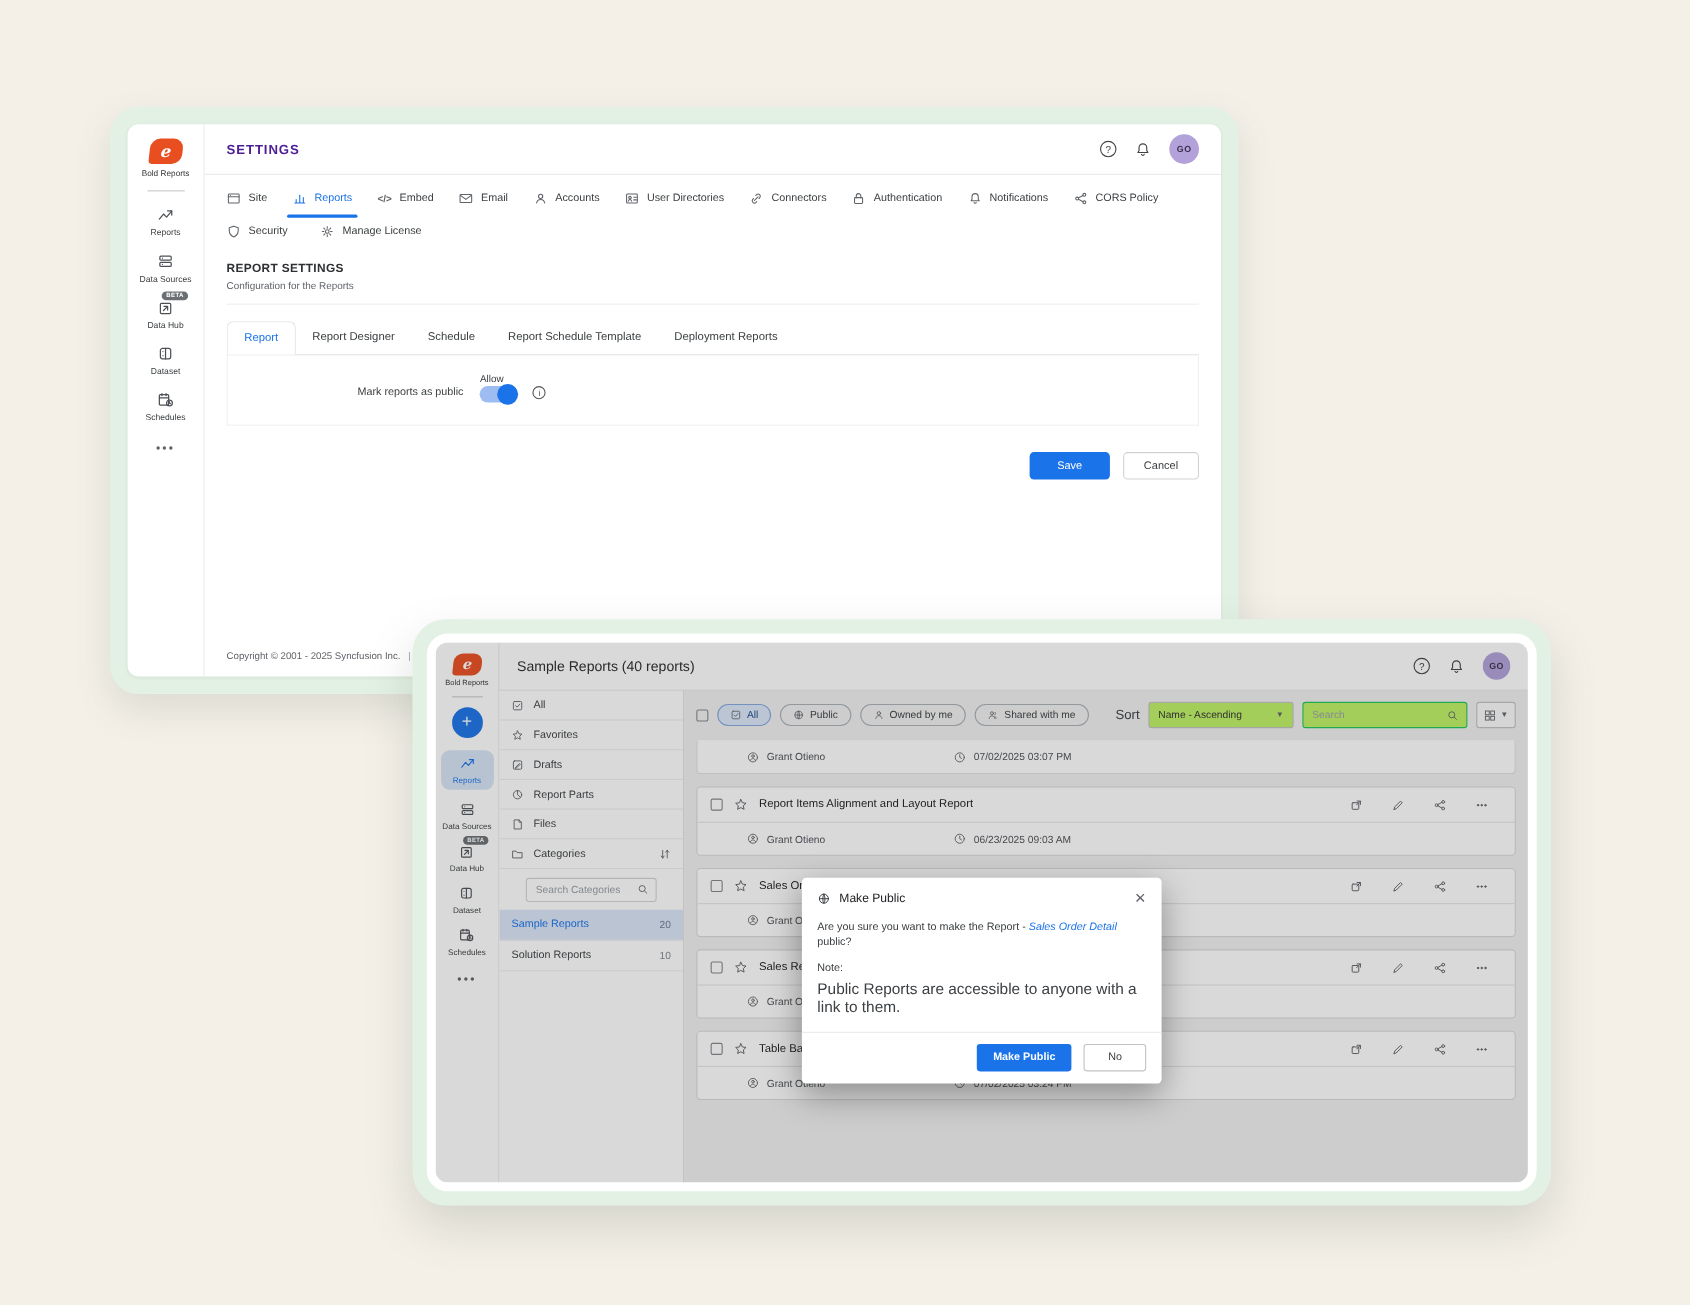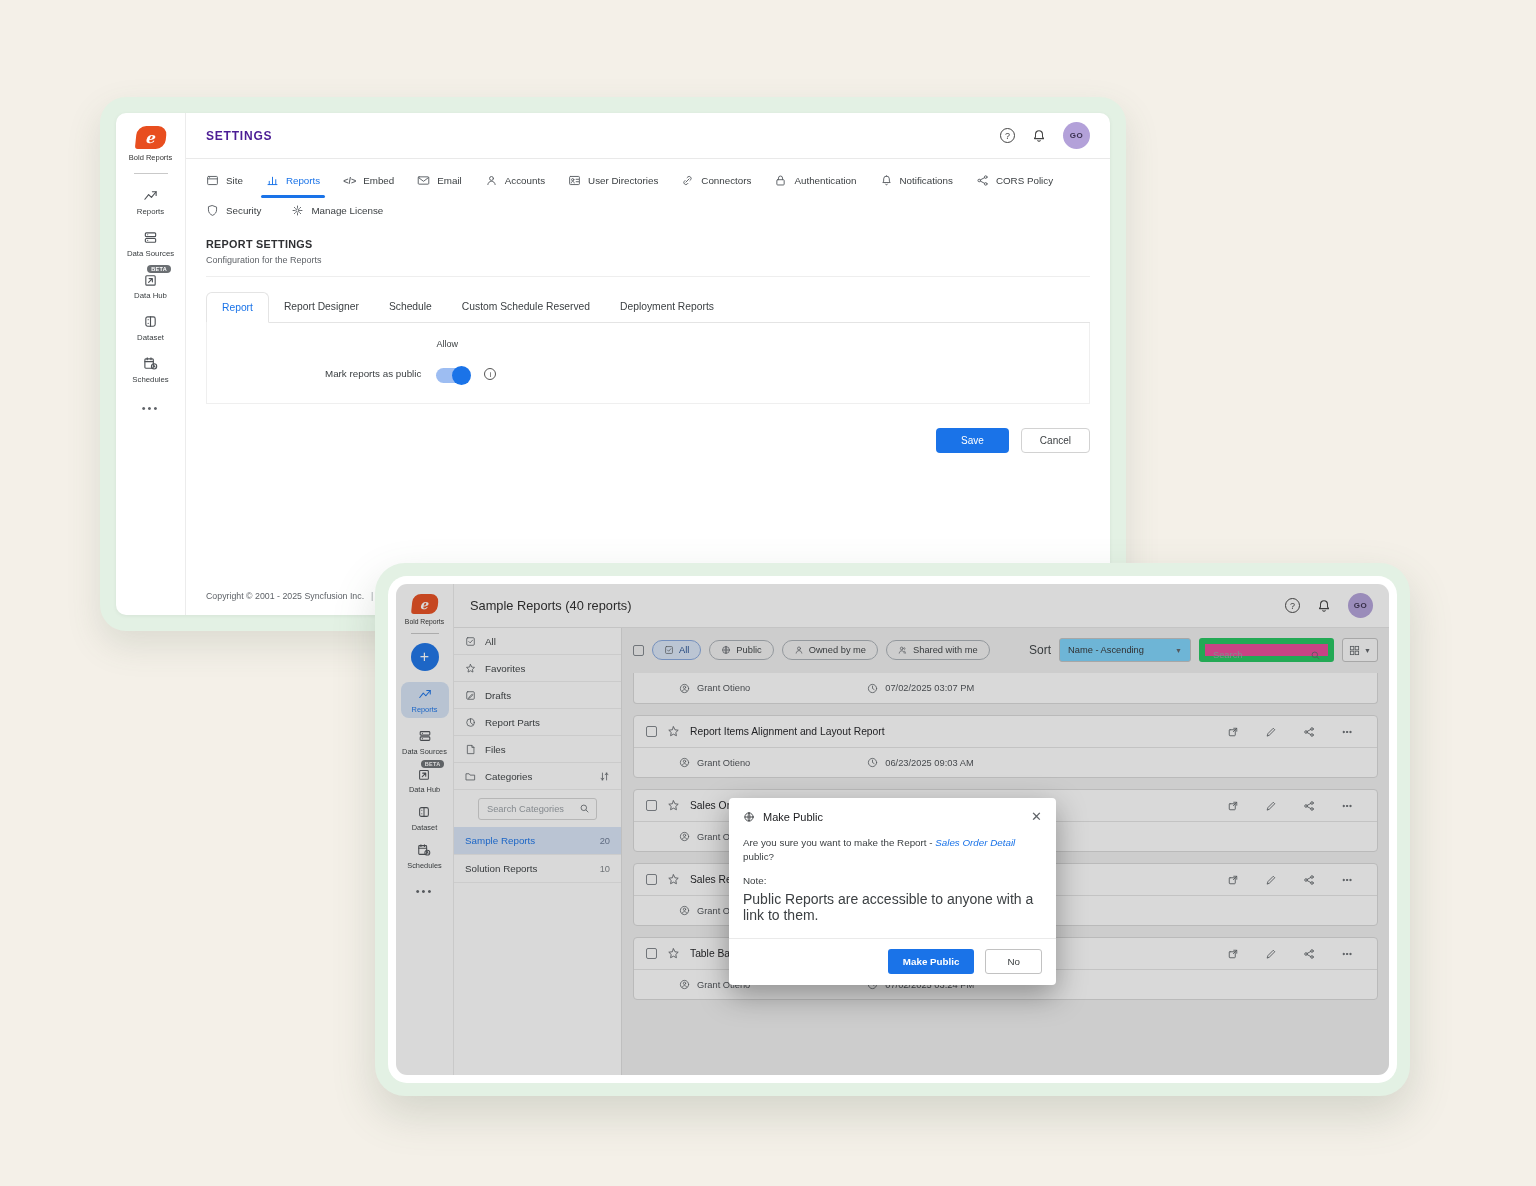--- a/index.html
+++ b/index.html
@@ -48,21 +48,21 @@
   .sec-hr{border-top:1px solid #eee;margin:11px 20px 0}
 
   .subtab-wrap{margin:15px 20px 0}
   .subtabs{display:flex;border-bottom:1px solid #e4e4e4}
   .subtab{padding:9px 15px;font-size:10.3px;color:#3c4043;cursor:pointer}
   .subtab.active{border:1px solid #e4e4e4;border-bottom:1px solid #fff;margin-bottom:-1px;border-radius:6px 6px 0 0;color:#1a73e8}
   .panel{border:1px solid #efefef;border-top:none;padding:16px 0 20px}
   .setting{display:flex;align-items:flex-end;gap:15px;padding-left:118px}
   .setting-label{font-size:9.8px;color:#3c4043;padding-bottom:4px}
   .toggle-col{display:flex;flex-direction:column;align-items:flex-start}
-  .allow{font-size:9px;color:#3c4043;margin-bottom:19px}
+  .allow{font-size:9px;color:#3c4043;margin-bottom:2px}
   .toggle{width:33px;height:15px;border-radius:8px;background:#9dbdf2;position:relative;cursor:pointer}
   .knob{position:absolute;right:-2px;top:-2px;width:19px;height:19px;border-radius:50%;background:#1a73e8}
   .info{width:12px;height:12px;border:1px solid #555;border-radius:50%;font-size:8px;display:flex;align-items:center;justify-content:center;color:#555;margin-bottom:3px}
 
   .actions{display:flex;justify-content:flex-end;gap:12px;margin:24px 20px 0}
   .btn-save{background:#1a73e8;color:#fff;border:none;border-radius:4px;padding:6px 25px;font-size:10px;cursor:pointer}
   .btn-cancel{background:#fff;color:#3c4043;border:1px solid #d2d2d2;border-radius:4px;padding:6px 18px;font-size:10px;cursor:pointer}
 
   .bfooter{margin-top:auto;display:flex;align-items:center;padding:12px 20px 14px;font-size:8.8px;color:#5f6368}
   .bfooter .sep{margin:0 7px;color:#9aa0a6}
@@ -107,23 +107,23 @@
   .count{margin-left:auto;color:#80868b;font-size:9.3px}
   .cat-li.active .count{color:#6d7b95}
 
   .list{flex:1;background:#f1f1f1;padding:9px 11px;overflow:hidden;display:flex;flex-direction:column;min-width:0}
   .ltoolbar{display:flex;align-items:center;gap:8px;margin:1px 0 11px}
   .cb{width:11px;height:11px;border:1.2px solid #80868b;border-radius:2px;background:transparent;flex:none;cursor:pointer}
   .chip{display:flex;align-items:center;gap:5px;border:1px solid #aab0b6;border-radius:13px;padding:4px 11px;font-size:9.3px;color:#3c4043;cursor:pointer;white-space:nowrap}
   .chip .ic svg{width:10px;height:10px}
   .chip.active{background:#dbe7f8;border-color:#86a7dd;color:#1e4b8f}
   .sortlbl{font-size:12px;color:#3c4043;margin-left:auto}
-  .sortbox{width:132px;height:24px;border:1px solid #c2c2c2;background:#7dd3fc;border-radius:3px;display:flex;align-items:center;justify-content:space-between;padding:0 8px;font-size:9.3px;color:#333;cursor:pointer}
+  .sortbox{width:132px;height:24px;border:1px solid #c2c2c2;background:#bef264;border-radius:3px;display:flex;align-items:center;justify-content:space-between;padding:0 8px;font-size:9.3px;color:#333;cursor:pointer}
   .caret{font-size:7px;color:#5f6368}
-  .searchbox{width:135px;height:24px;border:6px solid #22c55e;background:#ec4899;border-radius:3px;position:relative}
+  .searchbox{width:150px;height:24px;border:1px solid #22c55e;background:#bef264;border-radius:3px;position:relative}
   .searchbox input{width:100%;height:100%;border:none;background:transparent;font-size:9.3px;padding:0 24px 0 8px;color:#333;font-family:"Liberation Sans",sans-serif;outline:none}
   .searchbox input::placeholder{color:#9aa0a6}
   .searchbox .mag{position:absolute;right:7px;top:6px}
   .viewbtn{width:36px;height:24px;border:1px solid #c2c2c2;background:#fafafa;border-radius:3px;display:flex;align-items:center;justify-content:center;gap:4px;cursor:pointer}
   .viewbtn svg{width:11px;height:11px;stroke:#5f6368;fill:none;stroke-width:1.2}
 
   .rblock{background:#fff;border:1px solid #d9d9d9;border-radius:4px;margin-bottom:11px;flex:none}
   .rblock.first{border-top:none;border-top-left-radius:0;border-top-right-radius:0}
   .rtitle{height:31px;display:flex;align-items:center;gap:10px;padding:0 12px}
   .star svg{width:13px;height:13px;stroke:#5f6368;fill:none;stroke-width:1.1}
@@ -339,21 +339,21 @@
       <div class="sec-title">REPORT SETTINGS</div>
       <div class="sec-sub">Configuration for the Reports</div>
     </div>
     <div class="sec-hr"></div>
 
     <div class="subtab-wrap">
       <div class="subtabs">
         <span class="subtab active">Report</span>
         <span class="subtab">Report Designer</span>
         <span class="subtab">Schedule</span>
-        <span class="subtab">Custom Schedule Reserved</span>
+        <span class="subtab">Report Schedule Template</span>
         <span class="subtab">Deployment Reports</span>
       </div>
       <div class="panel">
         <div class="setting">
           <span class="setting-label">Mark reports as public</span>
           <span class="toggle-col">
             <span class="allow">Allow</span>
             <span class="toggle">
                   <span class="knob"></span>
                 </span>

